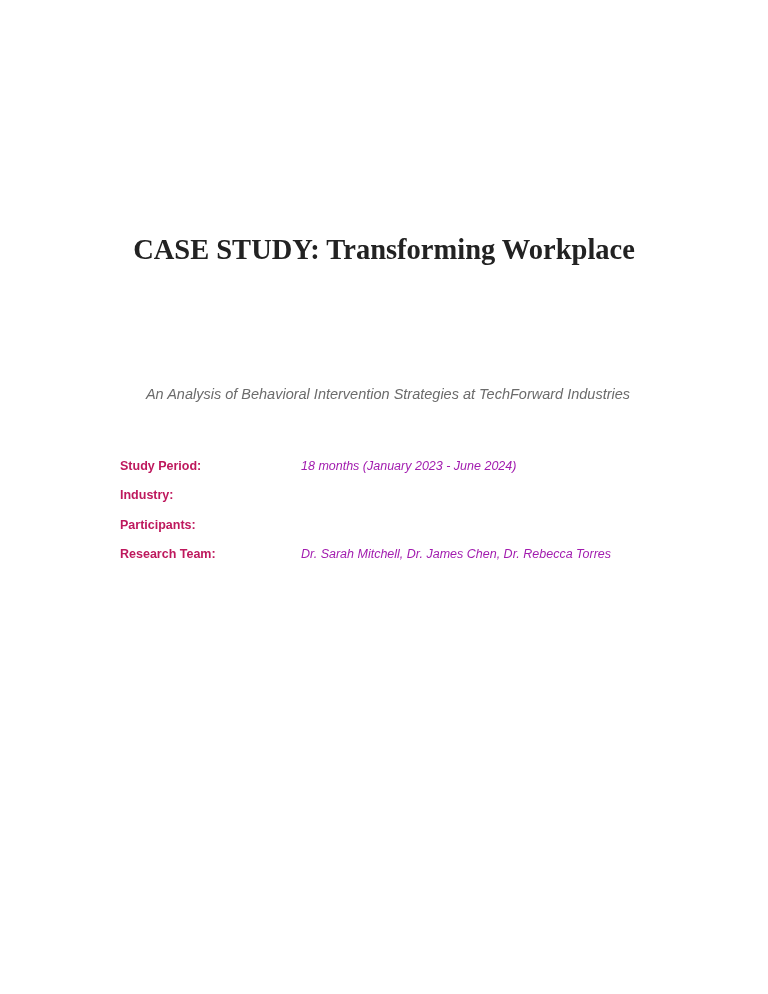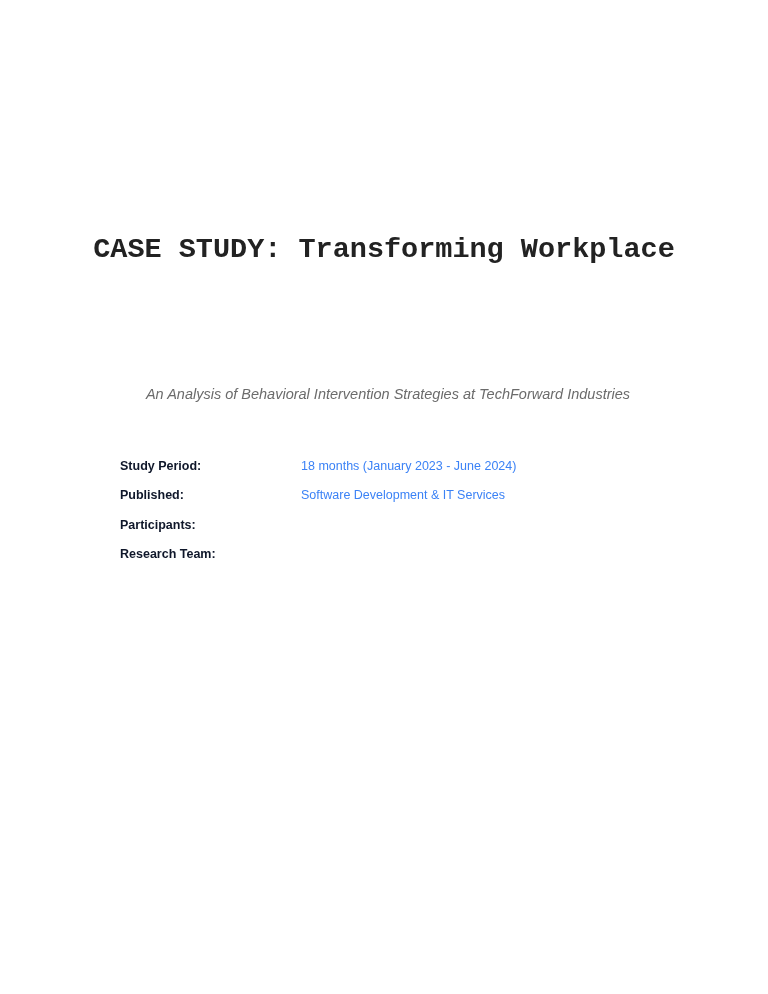--- a/index.html
+++ b/index.html
@@ -20,21 +20,21 @@
       width: 768px;
       height: 994px;
     }
     .title {
       position: absolute;
       left: 0;
       width: 768px;
       top: 236px;
       margin: 0;
       text-align: center;
-      font-family: Liberation Mono, monospace;
+      font-family: Liberation Serif, serif;
       font-weight: bold;
       font-size: 28.5px;
       line-height: 27px;
       color: #222222;
     }
     .title span { display: block; }
     .subtitle {
       position: absolute;
       left: 0;
       width: 768px;
@@ -55,47 +55,48 @@
     .meta-row {
       display: flex;
       height: 29.3px;
       align-items: flex-start;
     }
     .meta-label {
       width: 181px;
       font-weight: bold;
       font-size: 12.5px;
       line-height: 16px;
-      color: #0f172a;
+      color: #be185d;
     }
     .meta-value {
       font-size: 12.5px;
       line-height: 16px;
-      color: #3b82f6;
+      color: #a21caf;
+      font-style: italic;
     }
   </style>
 </head>
 <body>
 
 <div class="page">
   <h1 class="title">
     <span>CASE STUDY: Transforming Workplace</span>
   </h1>
 
   <p class="subtitle">An Analysis of Behavioral Intervention Strategies at TechForward Industries</p>
 
   <div class="meta">
     <div class="meta-row">
       <div class="meta-label">Study Period:</div>
       <div class="meta-value">18 months (January 2023 - June 2024)</div>
     </div>
     <div class="meta-row">
-      <div class="meta-label">Published:</div>
-      <div class="meta-value">Software Development &amp; IT Services</div>
+      <div class="meta-label">Industry:</div>
     </div>
     <div class="meta-row">
       <div class="meta-label">Participants:</div>
     </div>
     <div class="meta-row">
       <div class="meta-label">Research Team:</div>
+      <div class="meta-value">Dr. Sarah Mitchell, Dr. James Chen, Dr. Rebecca Torres</div>
     </div>
   </div>
 </div>
 
 </body></html>

